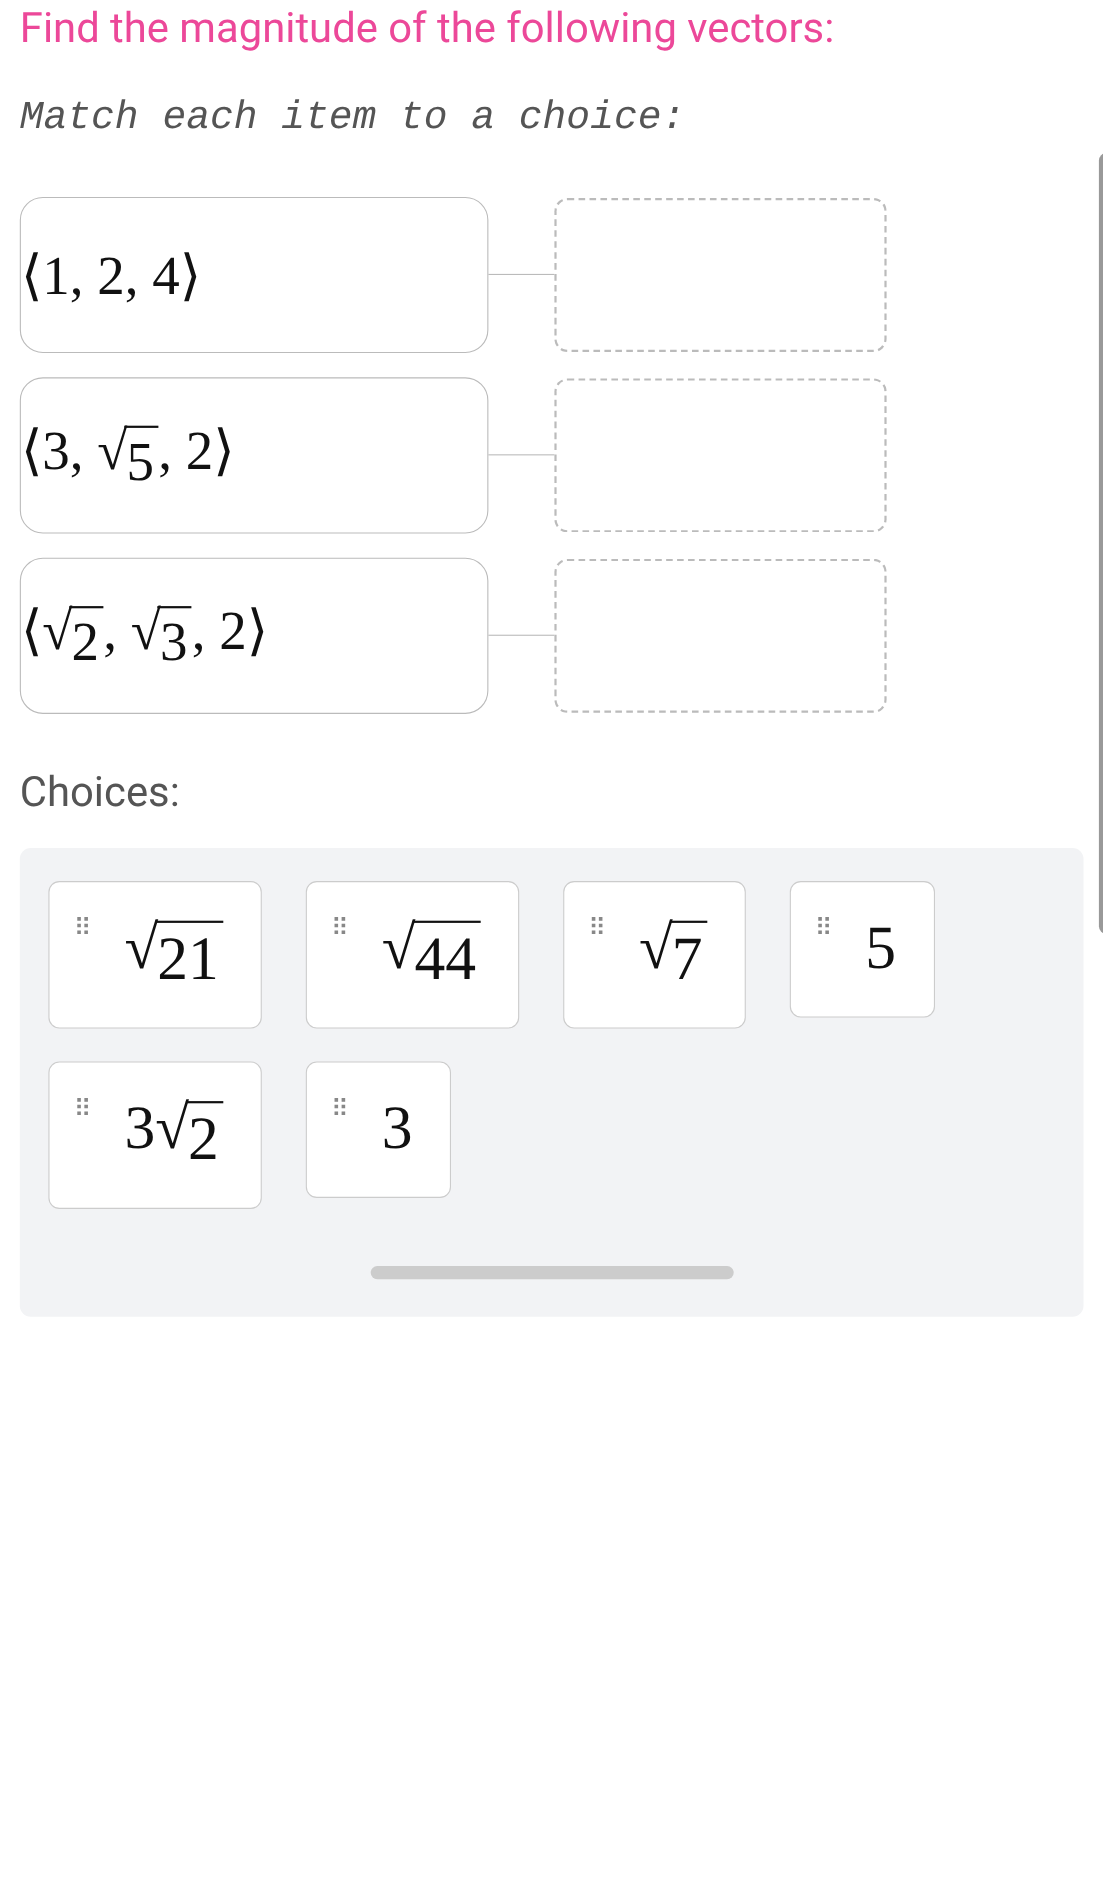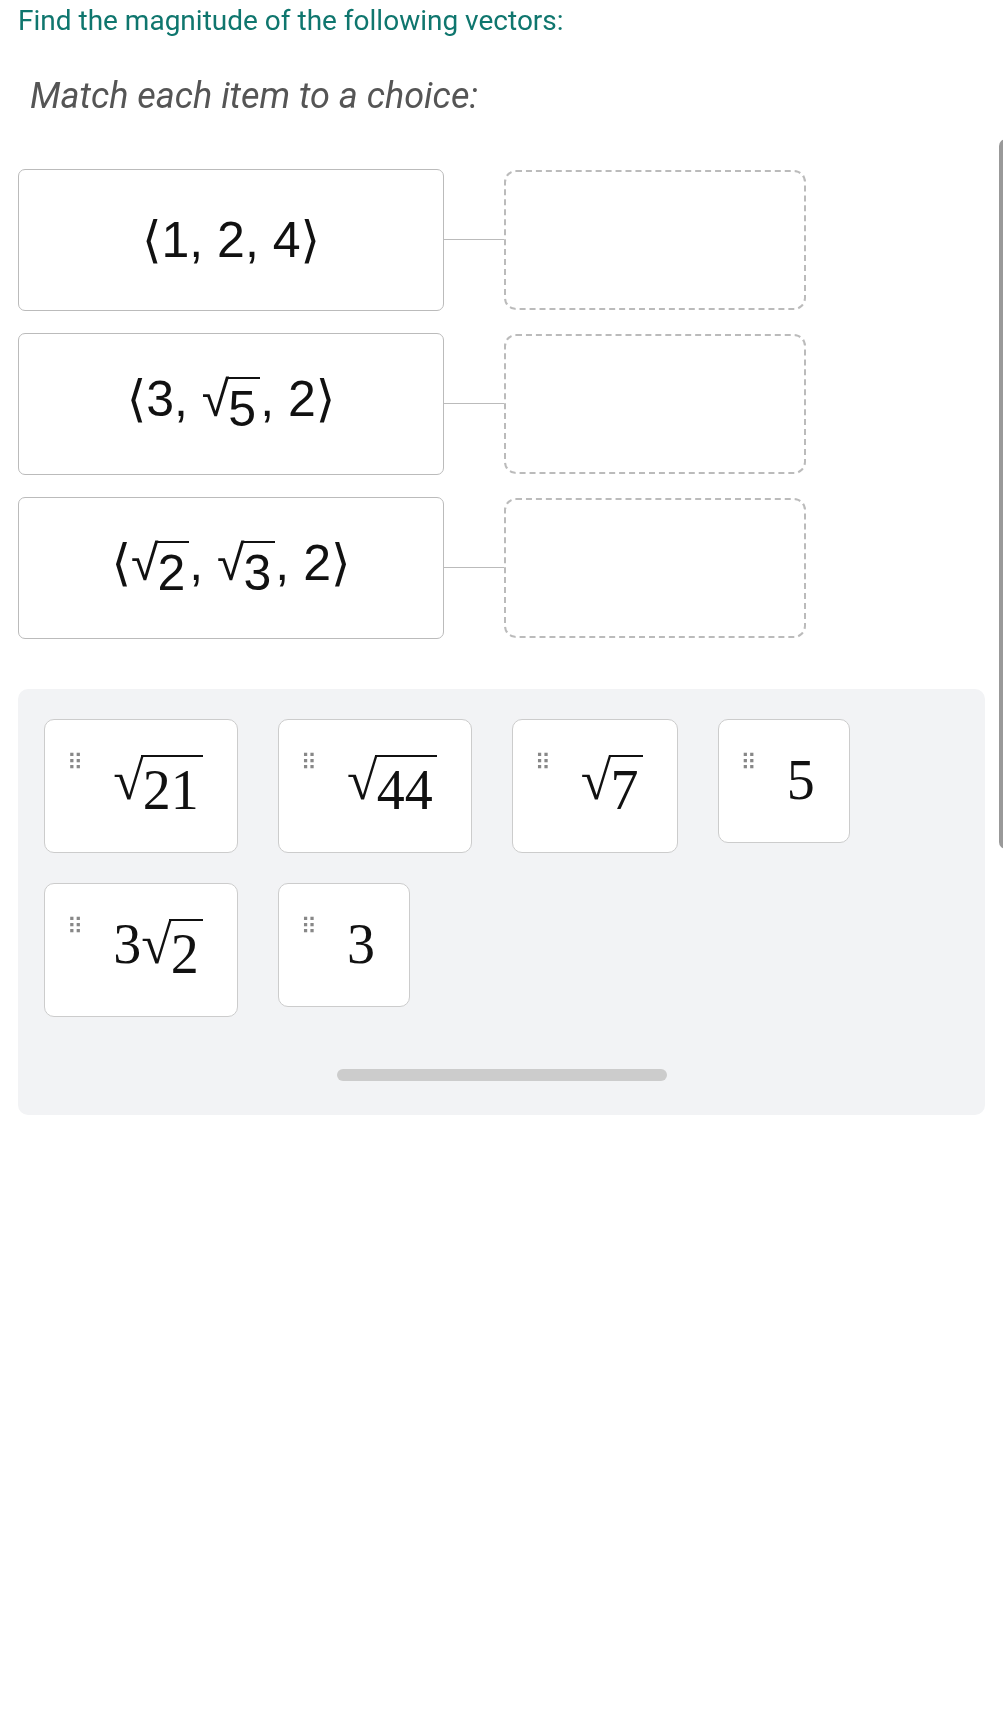--- a/index.html
+++ b/index.html
@@ -8,50 +8,51 @@
       font-family: -apple-system, BlinkMacSystemFont, "Segoe UI", Roboto, Arial, sans-serif;
       color: #333;
       background: #fff;
       width: 1003px;
     }
     .container {
       padding: 0 18px 30px 18px;
       position: relative;
     }
     .question-text {
-      font-size: 28px;
-      color: #0f766e;
+      font-size: 38px;
+      color: #ec4899;
       margin: 4px 0 38px 0;
       font-weight: 400;
     }
     .instruction {
       font-size: 36px;
       font-style: italic;
       color: #555;
-      margin: 0 0 52px 12px;
+      margin: 0 0 52px 0;
+      font-family: Liberation Mono, monospace;
     }
     .match-rows {
       display: flex;
       flex-direction: column;
       gap: 22px;
       margin-bottom: 50px;
     }
     .match-row {
       display: flex;
       align-items: center;
     }
     .item-box {
       width: 424px;
       height: 140px;
       border: 1px solid #bbb;
-      border-radius: 7px;
+      border-radius: 21px;
       display: flex;
       align-items: center;
-      justify-content: center;
-      font-family: Liberation Sans, sans-serif;
+      justify-content: flex-start;
+      font-family: Liberation Serif, serif;
       font-size: 50px;
       color: #111;
     }
     .connector {
       width: 60px;
       height: 1px;
       border-top: 1.5px solid #bbb;
     }
     .drop-box {
       width: 298px;
@@ -180,20 +181,21 @@
               <span class="rad">√</span>
               <span class="under">3</span>
             </span>, 2⟩</span>
       </div>
       <div class="connector"></div>
       <div class="drop-box"></div>
     </div>
 
   </div>
 
+  <p class="choices-label">Choices:</p>
 
   <div class="choices-panel">
 
     <div class="choice">
       <span class="drag-handle">⠿</span>
       <span class="choice-label"><span class="sqrt">
             <span class="rad">√</span>
             <span class="under">21</span>
           </span></span>
     </div>

